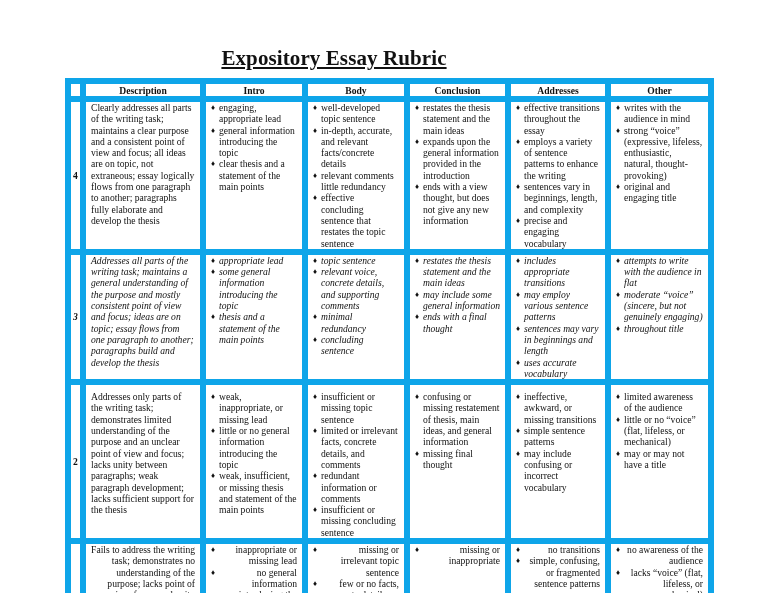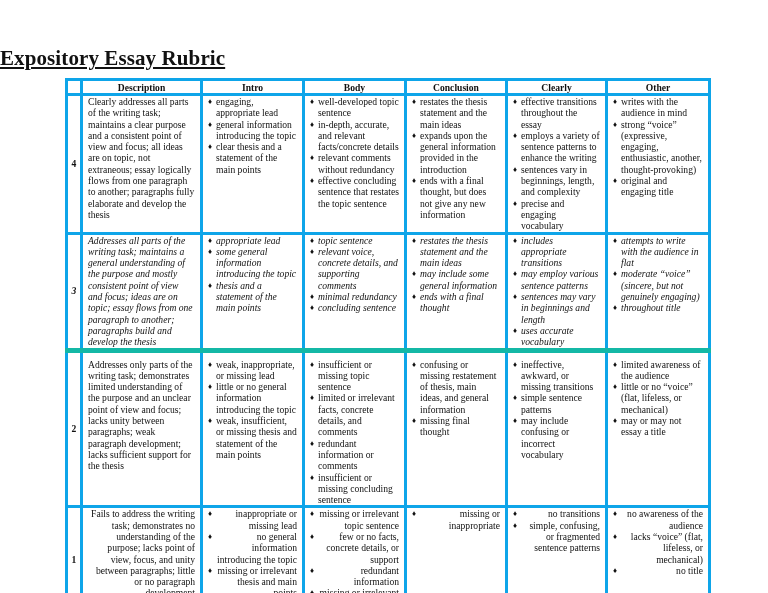--- a/index.html
+++ b/index.html
@@ -1,22 +1,22 @@
 <!DOCTYPE html>
 <html><head>
 <meta charset="utf-8">
 <style>
   html, body { margin: 0; padding: 0; background: #ffffff; }
   body { width: 768px; height: 593px; position: relative; overflow: hidden;
          font-family: "Liberation Serif", "DejaVu Serif", serif; color: #111; }
-  .title { position: absolute; top: 46px; left: 0; width: 668px; 
+  .title { position: absolute; top: 46px; left: 0; width: 668px; text-align: center;
            font-size: 21px; font-weight: bold; text-decoration: underline; letter-spacing: 0.1px; }
   table.rubric { position: absolute; left: 65px; top: 78px; width: 643px;
                  border-collapse: collapse; table-layout: fixed; font-size: 9.6px; line-height: 11.3px; }
-  table.rubric th, table.rubric td { border: 3px solid #0ea5e9; vertical-align: top; padding: 0 5px; }
+  table.rubric th, table.rubric td { border: 6px solid #0ea5e9; vertical-align: top; padding: 0 5px; }
   table.rubric th { font-weight: bold; text-align: center; height: 11px; line-height: 11px; padding-top: 1px; padding-bottom: 0; }
   table.rubric td.score { font-weight: bold; text-align: center; vertical-align: middle; padding: 0; }
   td.desc { padding-left: 5px; }
   tr.r4 td { height: 117px; }
   tr.r3 td { height: 98px; font-style: italic; }
   tr.r2 td { height: 93px; padding-top: 6px; }
   tr.r1 td { height: 87px; text-align: right; }
   tr.thick td { border-top: 5px solid #14b8a6; }
   ul { list-style: none; margin: 0; padding: 0; }
   li { position: relative; padding-left: 8px; }
@@ -39,62 +39,62 @@
       <col class="c5">
       <col class="c6">
   </colgroup>
   <thead>
     <tr>
       <th></th>
       <th>Description</th>
       <th>Intro</th>
       <th>Body</th>
       <th>Conclusion</th>
-      <th>Clearly</th>
+      <th>Addresses</th>
       <th>Other</th>
     </tr>
   </thead>
   <tbody id="rubric-body">
       <tr class="r4">
         <td class="score">4</td>
         <td class="desc">Clearly addresses all parts of the writing task; maintains a clear purpose and a consistent point of view and focus; all ideas are on topic, not extraneous; essay logically flows from one paragraph to another; paragraphs fully elaborate and develop the thesis</td>
         <td>
           <ul>
             <li><span class="bullet">♦</span><span>engaging, appropriate lead</span></li>
             <li><span class="bullet">♦</span><span>general information introducing the topic</span></li>
             <li><span class="bullet">♦</span><span>clear thesis and a statement of the main points</span></li>
           </ul>
         </td>
         <td>
           <ul>
             <li><span class="bullet">♦</span><span>well-developed topic sentence</span></li>
             <li><span class="bullet">♦</span><span>in-depth, accurate, and relevant facts/concrete details</span></li>
-            <li><span class="bullet">♦</span><span>relevant comments without redundancy</span></li>
+            <li><span class="bullet">♦</span><span>relevant comments little redundancy</span></li>
             <li><span class="bullet">♦</span><span>effective concluding sentence that restates the topic sentence</span></li>
           </ul>
         </td>
         <td>
           <ul>
             <li><span class="bullet">♦</span><span>restates the thesis statement and the main ideas</span></li>
             <li><span class="bullet">♦</span><span>expands upon the general information provided in the introduction</span></li>
-            <li><span class="bullet">♦</span><span>ends with a final thought, but does not give any new information</span></li>
+            <li><span class="bullet">♦</span><span>ends with a view thought, but does not give any new information</span></li>
           </ul>
         </td>
         <td>
           <ul>
             <li><span class="bullet">♦</span><span>effective transitions throughout the essay</span></li>
             <li><span class="bullet">♦</span><span>employs a variety of sentence patterns to enhance the writing</span></li>
             <li><span class="bullet">♦</span><span>sentences vary in beginnings, length, and complexity</span></li>
             <li><span class="bullet">♦</span><span>precise and engaging vocabulary</span></li>
           </ul>
         </td>
         <td>
           <ul>
             <li><span class="bullet">♦</span><span>writes with the audience in mind</span></li>
-            <li><span class="bullet">♦</span><span>strong “voice” (expressive, engaging, enthusiastic, another, thought-provoking)</span></li>
+            <li><span class="bullet">♦</span><span>strong “voice” (expressive, lifeless, enthusiastic, natural, thought-provoking)</span></li>
             <li><span class="bullet">♦</span><span>original and engaging title</span></li>
           </ul>
         </td>
       </tr>
       <tr class="r3">
         <td class="score">3</td>
         <td class="desc">Addresses all parts of the writing task; maintains a general understanding of the purpose and mostly consistent point of view and focus; ideas are on topic; essay flows from one paragraph to another; paragraphs build and develop the thesis</td>
         <td>
           <ul>
             <li><span class="bullet">♦</span><span>appropriate lead</span></li>
@@ -161,21 +161,21 @@
           <ul>
             <li><span class="bullet">♦</span><span>ineffective, awkward, or missing transitions</span></li>
             <li><span class="bullet">♦</span><span>simple sentence patterns</span></li>
             <li><span class="bullet">♦</span><span>may include confusing or incorrect vocabulary</span></li>
           </ul>
         </td>
         <td>
           <ul>
             <li><span class="bullet">♦</span><span>limited awareness of the audience</span></li>
             <li><span class="bullet">♦</span><span>little or no “voice” (flat, lifeless, or mechanical)</span></li>
-            <li><span class="bullet">♦</span><span>may or may not essay a title</span></li>
+            <li><span class="bullet">♦</span><span>may or may not have a title</span></li>
           </ul>
         </td>
       </tr>
       <tr class="r1">
         <td class="score">1</td>
         <td class="desc">Fails to address the writing task; demonstrates no understanding of the purpose; lacks point of view, focus, and unity between paragraphs; little or no paragraph development</td>
         <td>
           <ul>
             <li><span class="bullet">♦</span><span>inappropriate or missing lead</span></li>
             <li><span class="bullet">♦</span><span>no general information introducing the topic</span></li>

